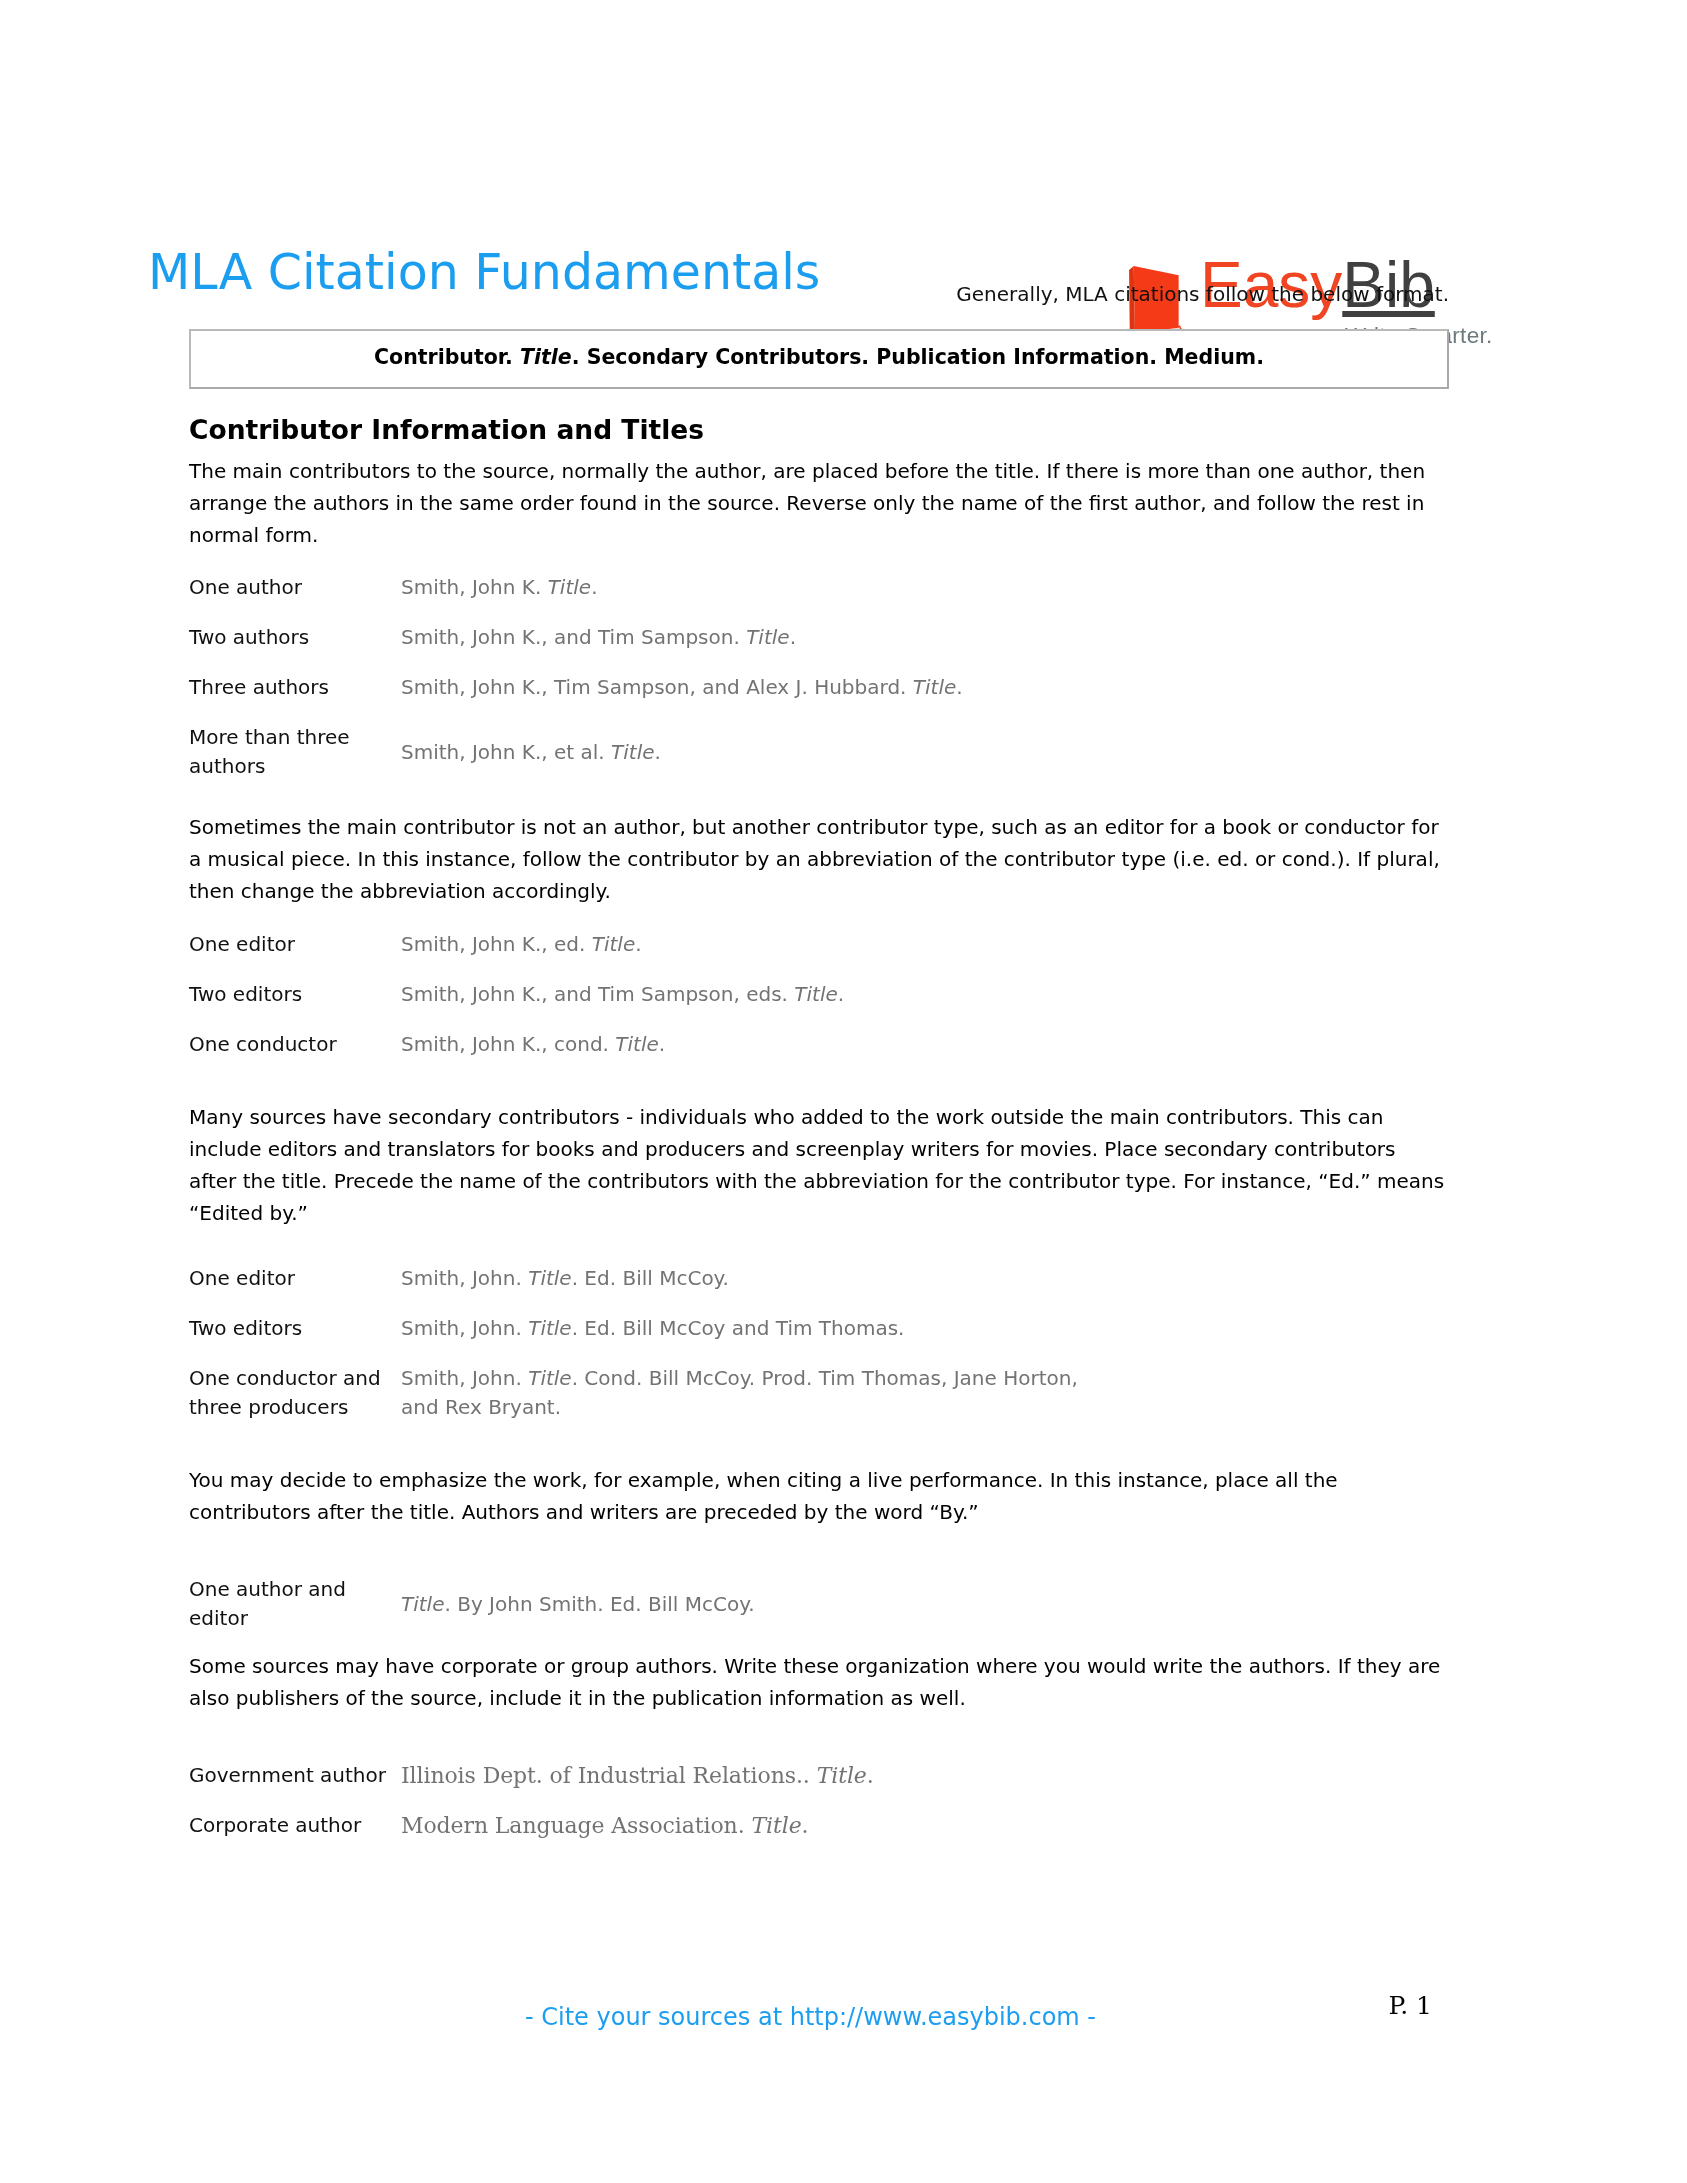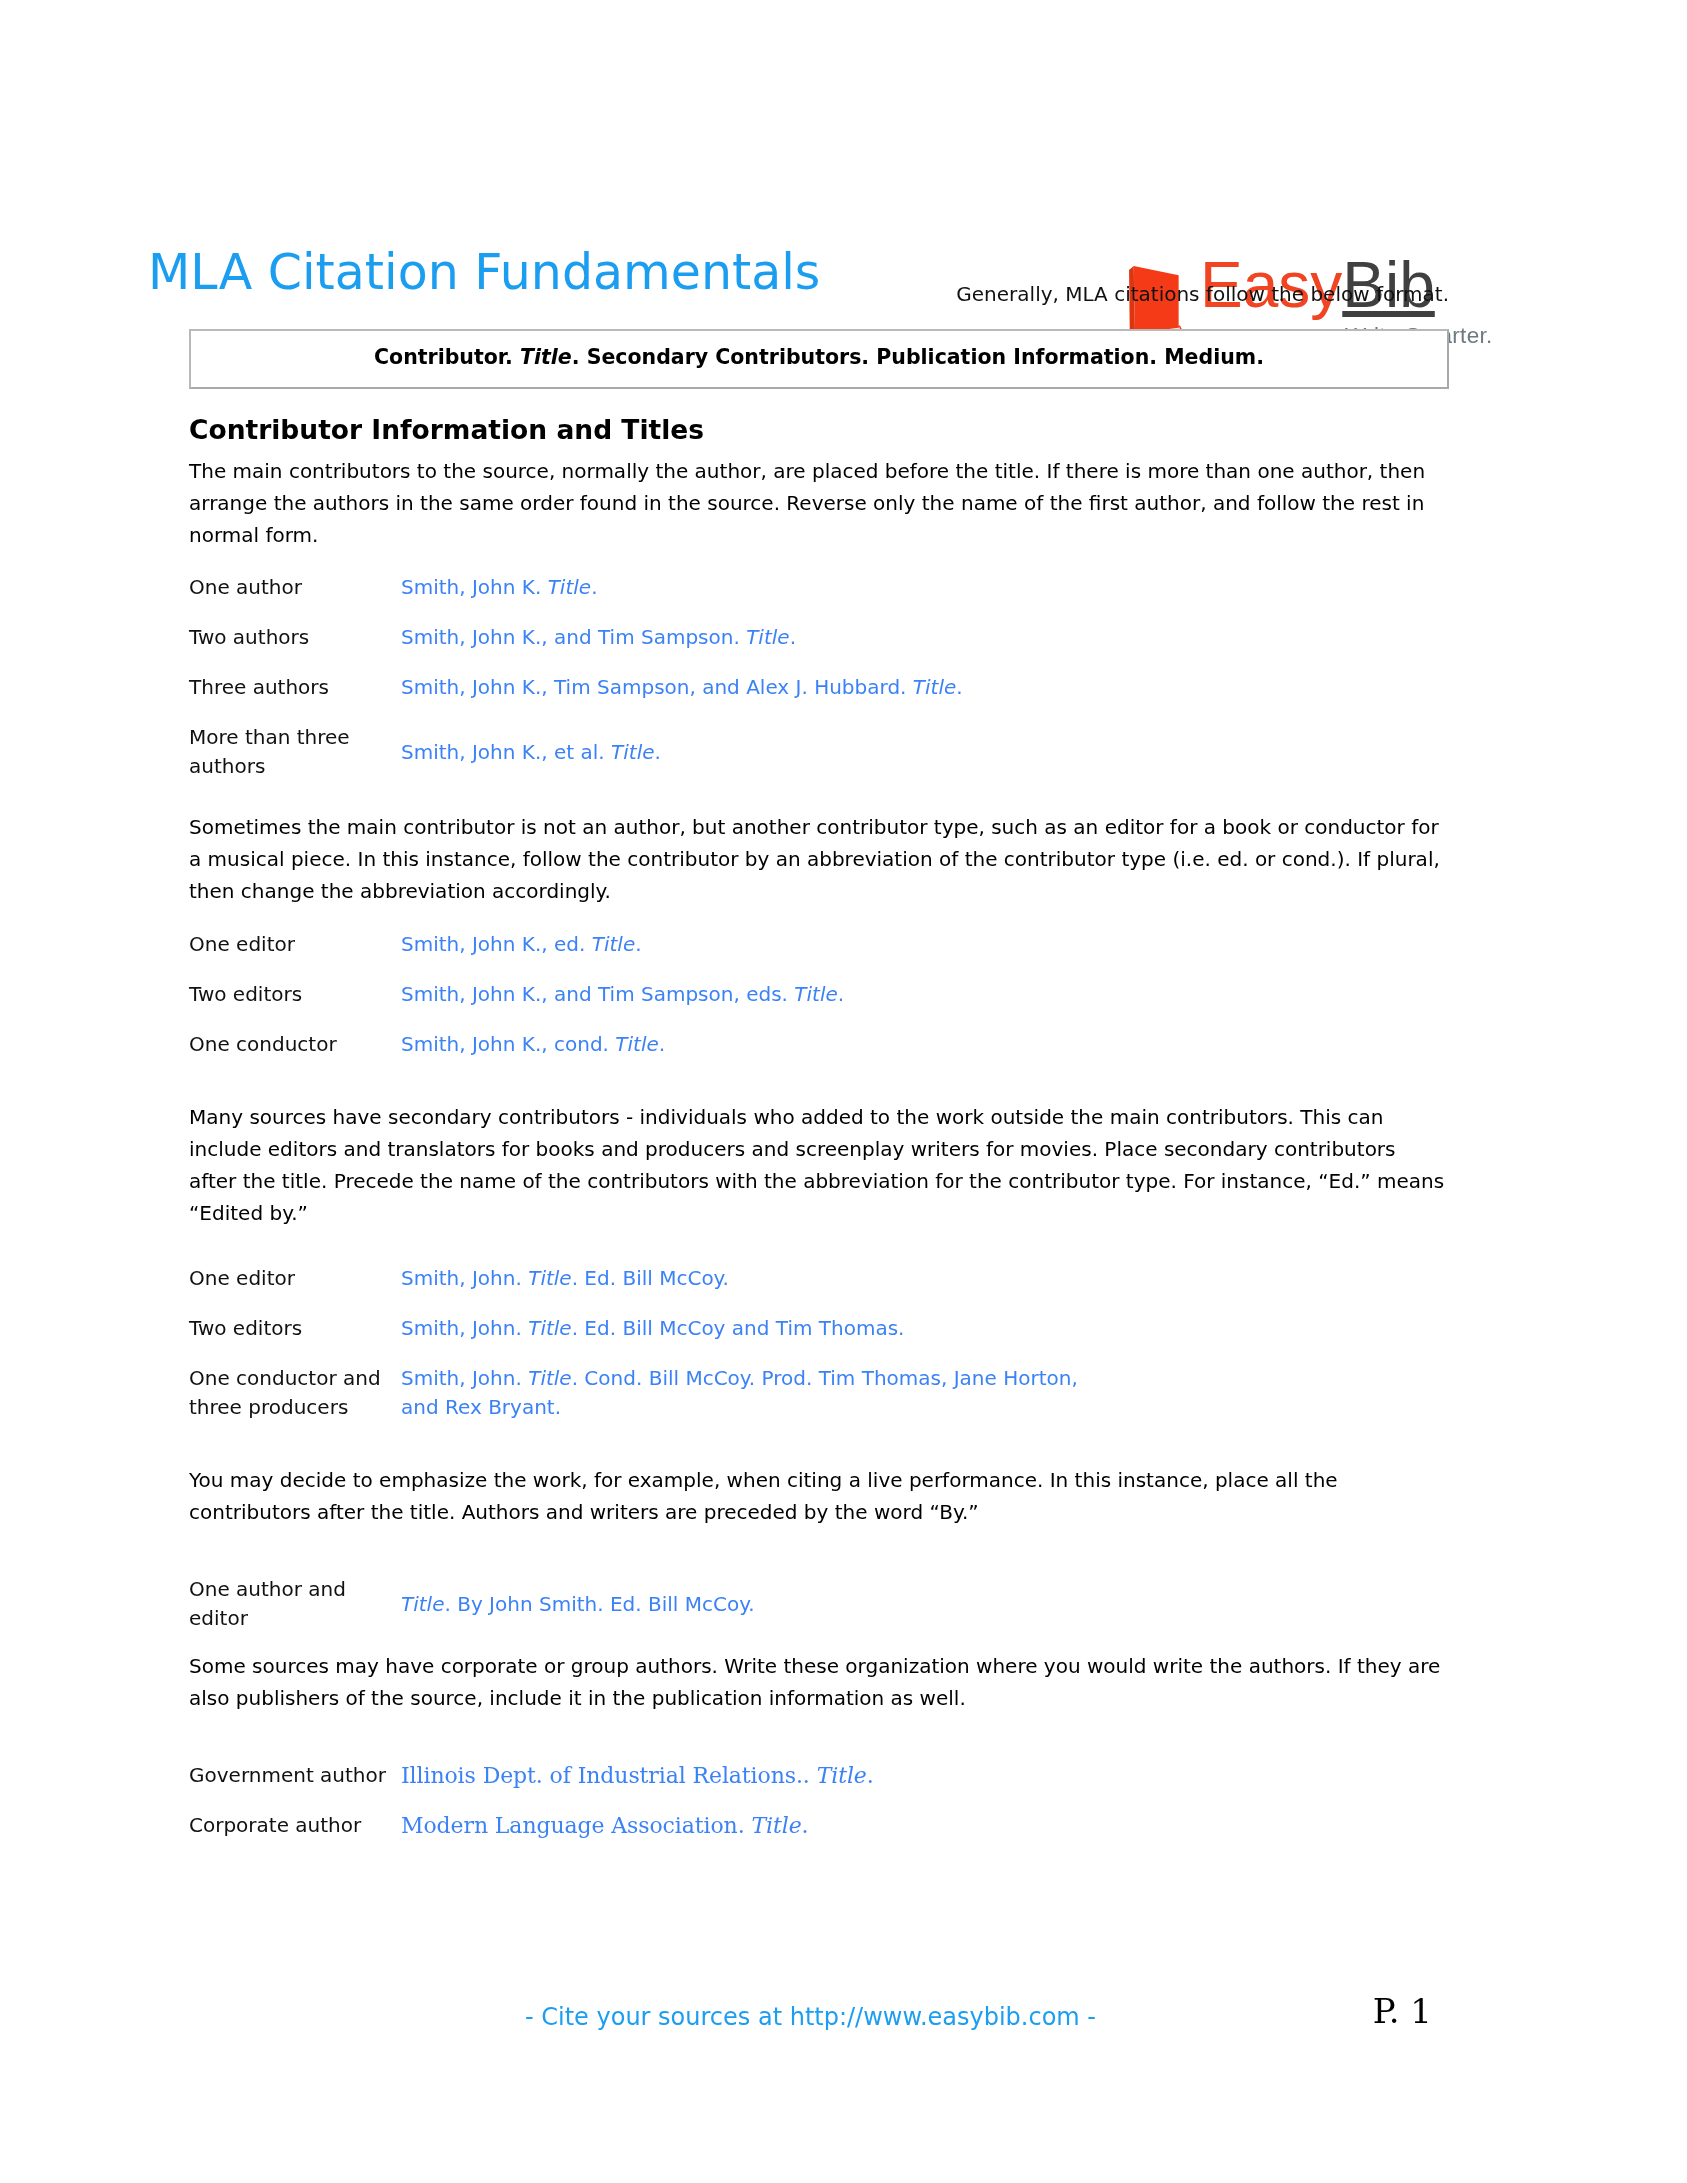--- a/index.html
+++ b/index.html
@@ -155,21 +155,21 @@
     flex: 0 0 212px;
     font-size: 20px;
     line-height: 29px;
     color: #111;
     white-space: pre-wrap;
   }
   .ex-value {
     flex: 1 1 auto;
     font-size: 20px;
     line-height: 29px;
-    color: #3b82f6;
+    color: #737373;
   }
   .ex-value i, .ex-label i { font-style: italic; }
 
   
   .ex-row.alt .ex-label { font-size: 20px; }
   .ex-row.alt .ex-value {
     font-size: 22px;
     font-family: "DejaVu Serif", serif;
     letter-spacing: -0.1px;
   }
@@ -194,21 +194,21 @@
     width: 1621px;
     text-align: center;
     font-size: 24px;
     color: #1b9df0;
     font-family: "DejaVu Sans", sans-serif;
   }
   .footer-page {
     position: absolute;
     right: 198px;
     top: 0px;
-    font-size: 34px;
+    font-size: 25px;
     color: #000;
     font-family: "DejaVu Serif", serif;
     white-space: nowrap;
   }
 </style>
 </head>
 <body>
 
 <div class="page">
 

